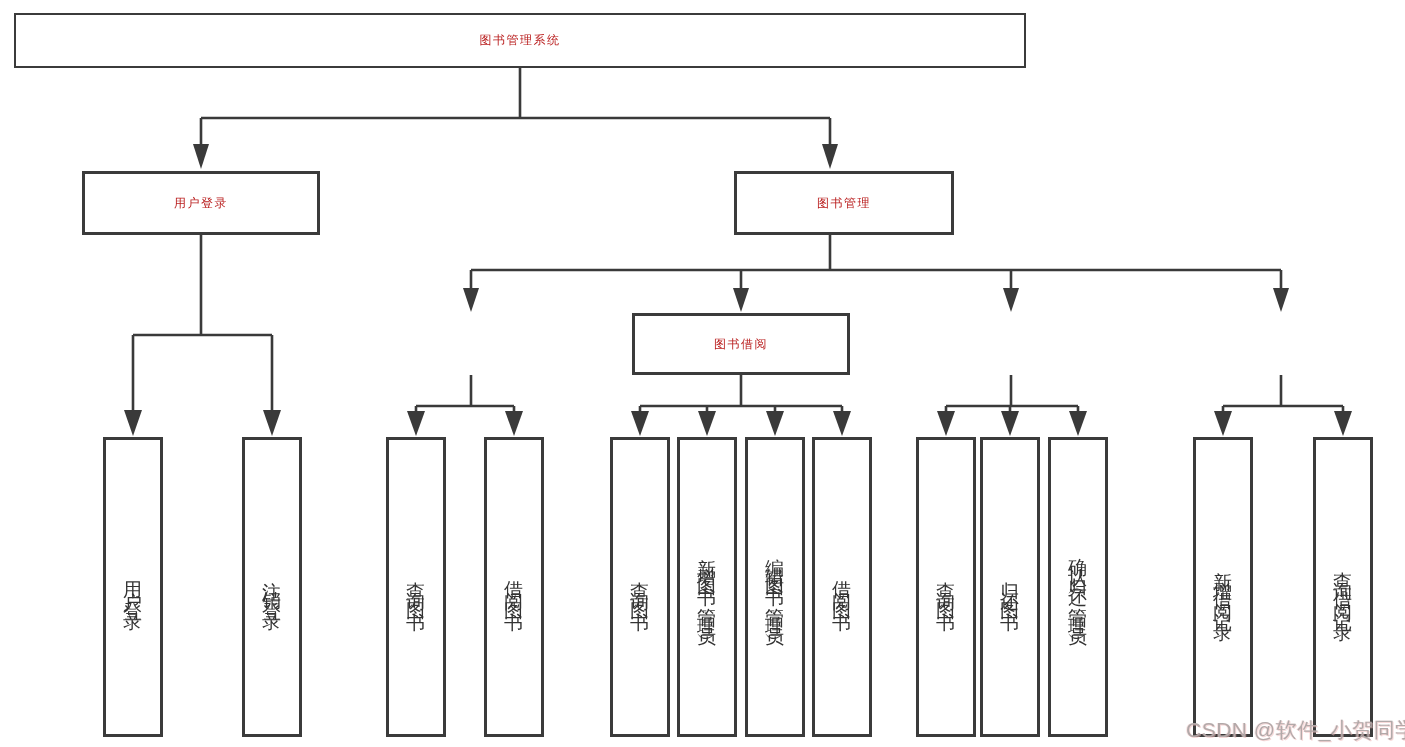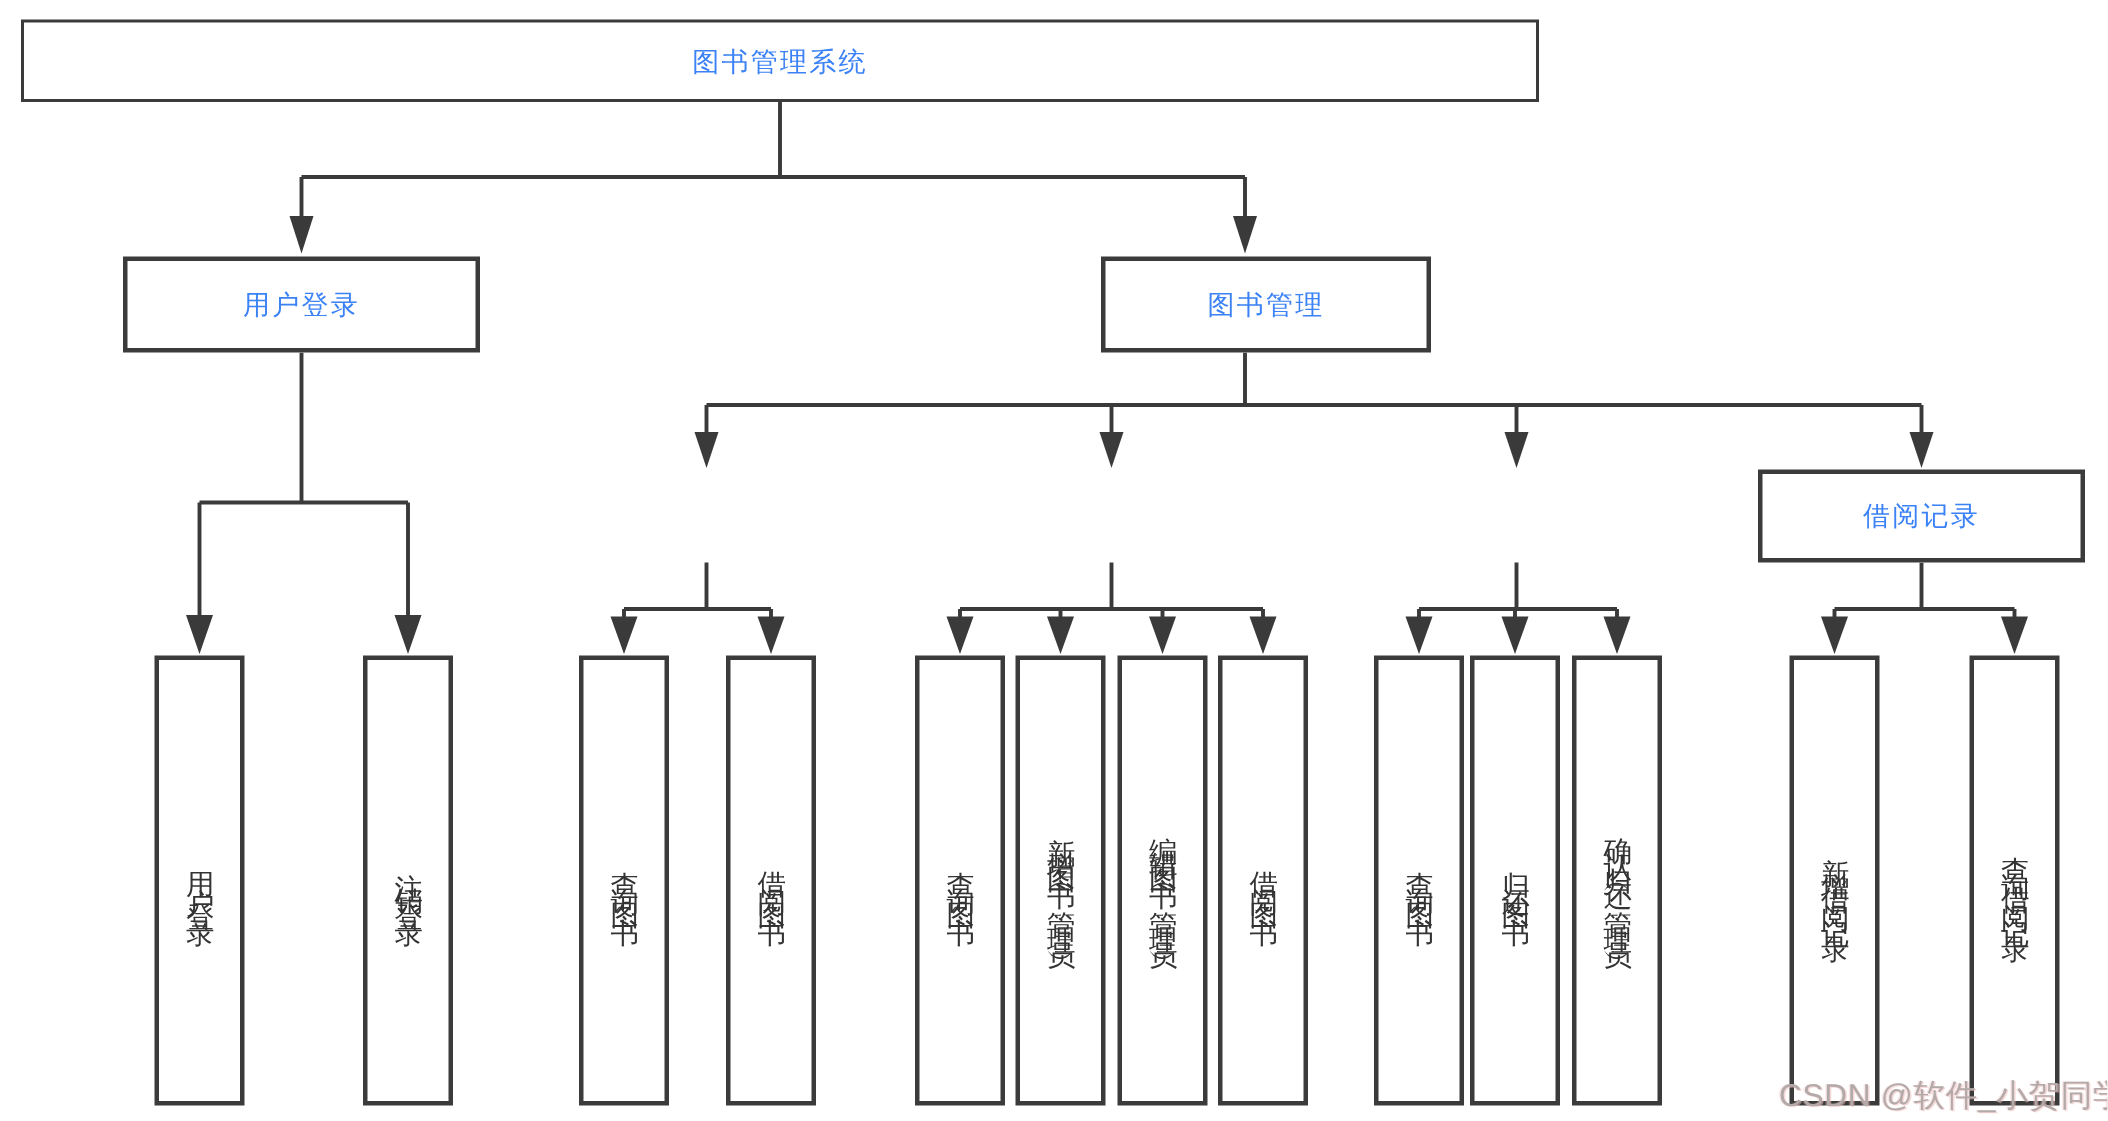--- a/index.html
+++ b/index.html
@@ -27,23 +27,23 @@
     border: 3px solid #3b3b3b;
     box-sizing: border-box;
     display: flex;
     align-items: center;
     justify-content: center;
     color: #333333;
     z-index: 1;
   }
   .box.root { border-width: 2px; }
   .hlabel {
-    font-size: 18px;
+    font-size: 12px;
     letter-spacing: 1.5px;
-    color: #3b82f6;
+    color: #b91c1c;
     white-space: nowrap;
   }
   .leaf { width: 60px; height: 300px; top: 437px; }
   .vtext {
     writing-mode: vertical-rl;
     text-orientation: mixed;
     font-size: 19px;
     letter-spacing: 0.55em;
     color: #333333;
     line-height: 1;
@@ -129,22 +129,22 @@
     <span class="hlabel">图书管理系统</span>
   </div>
 
   <div class="box" style="left:82px; top:171px; width:238px; height:64px">
     <span class="hlabel">用户登录</span>
   </div>
   <div class="box" style="left:734px; top:171px; width:220px; height:64px">
     <span class="hlabel">图书管理</span>
   </div>
 
-  <div class="box" style="left:1172px; top:313px; width:218px; height:62px">
-    <span class="hlabel">借阅记录</span>
+  <div class="box" style="left:632px; top:313px; width:218px; height:62px">
+    <span class="hlabel">图书借阅</span>
   </div>
 
   <div class="box leaf" style="left:103px">
     <span class="vtext">用户登录</span>
   </div>
   <div class="box leaf" style="left:242px">
     <span class="vtext">注销登录</span>
   </div>
 
   <div class="box leaf" style="left:386px">

